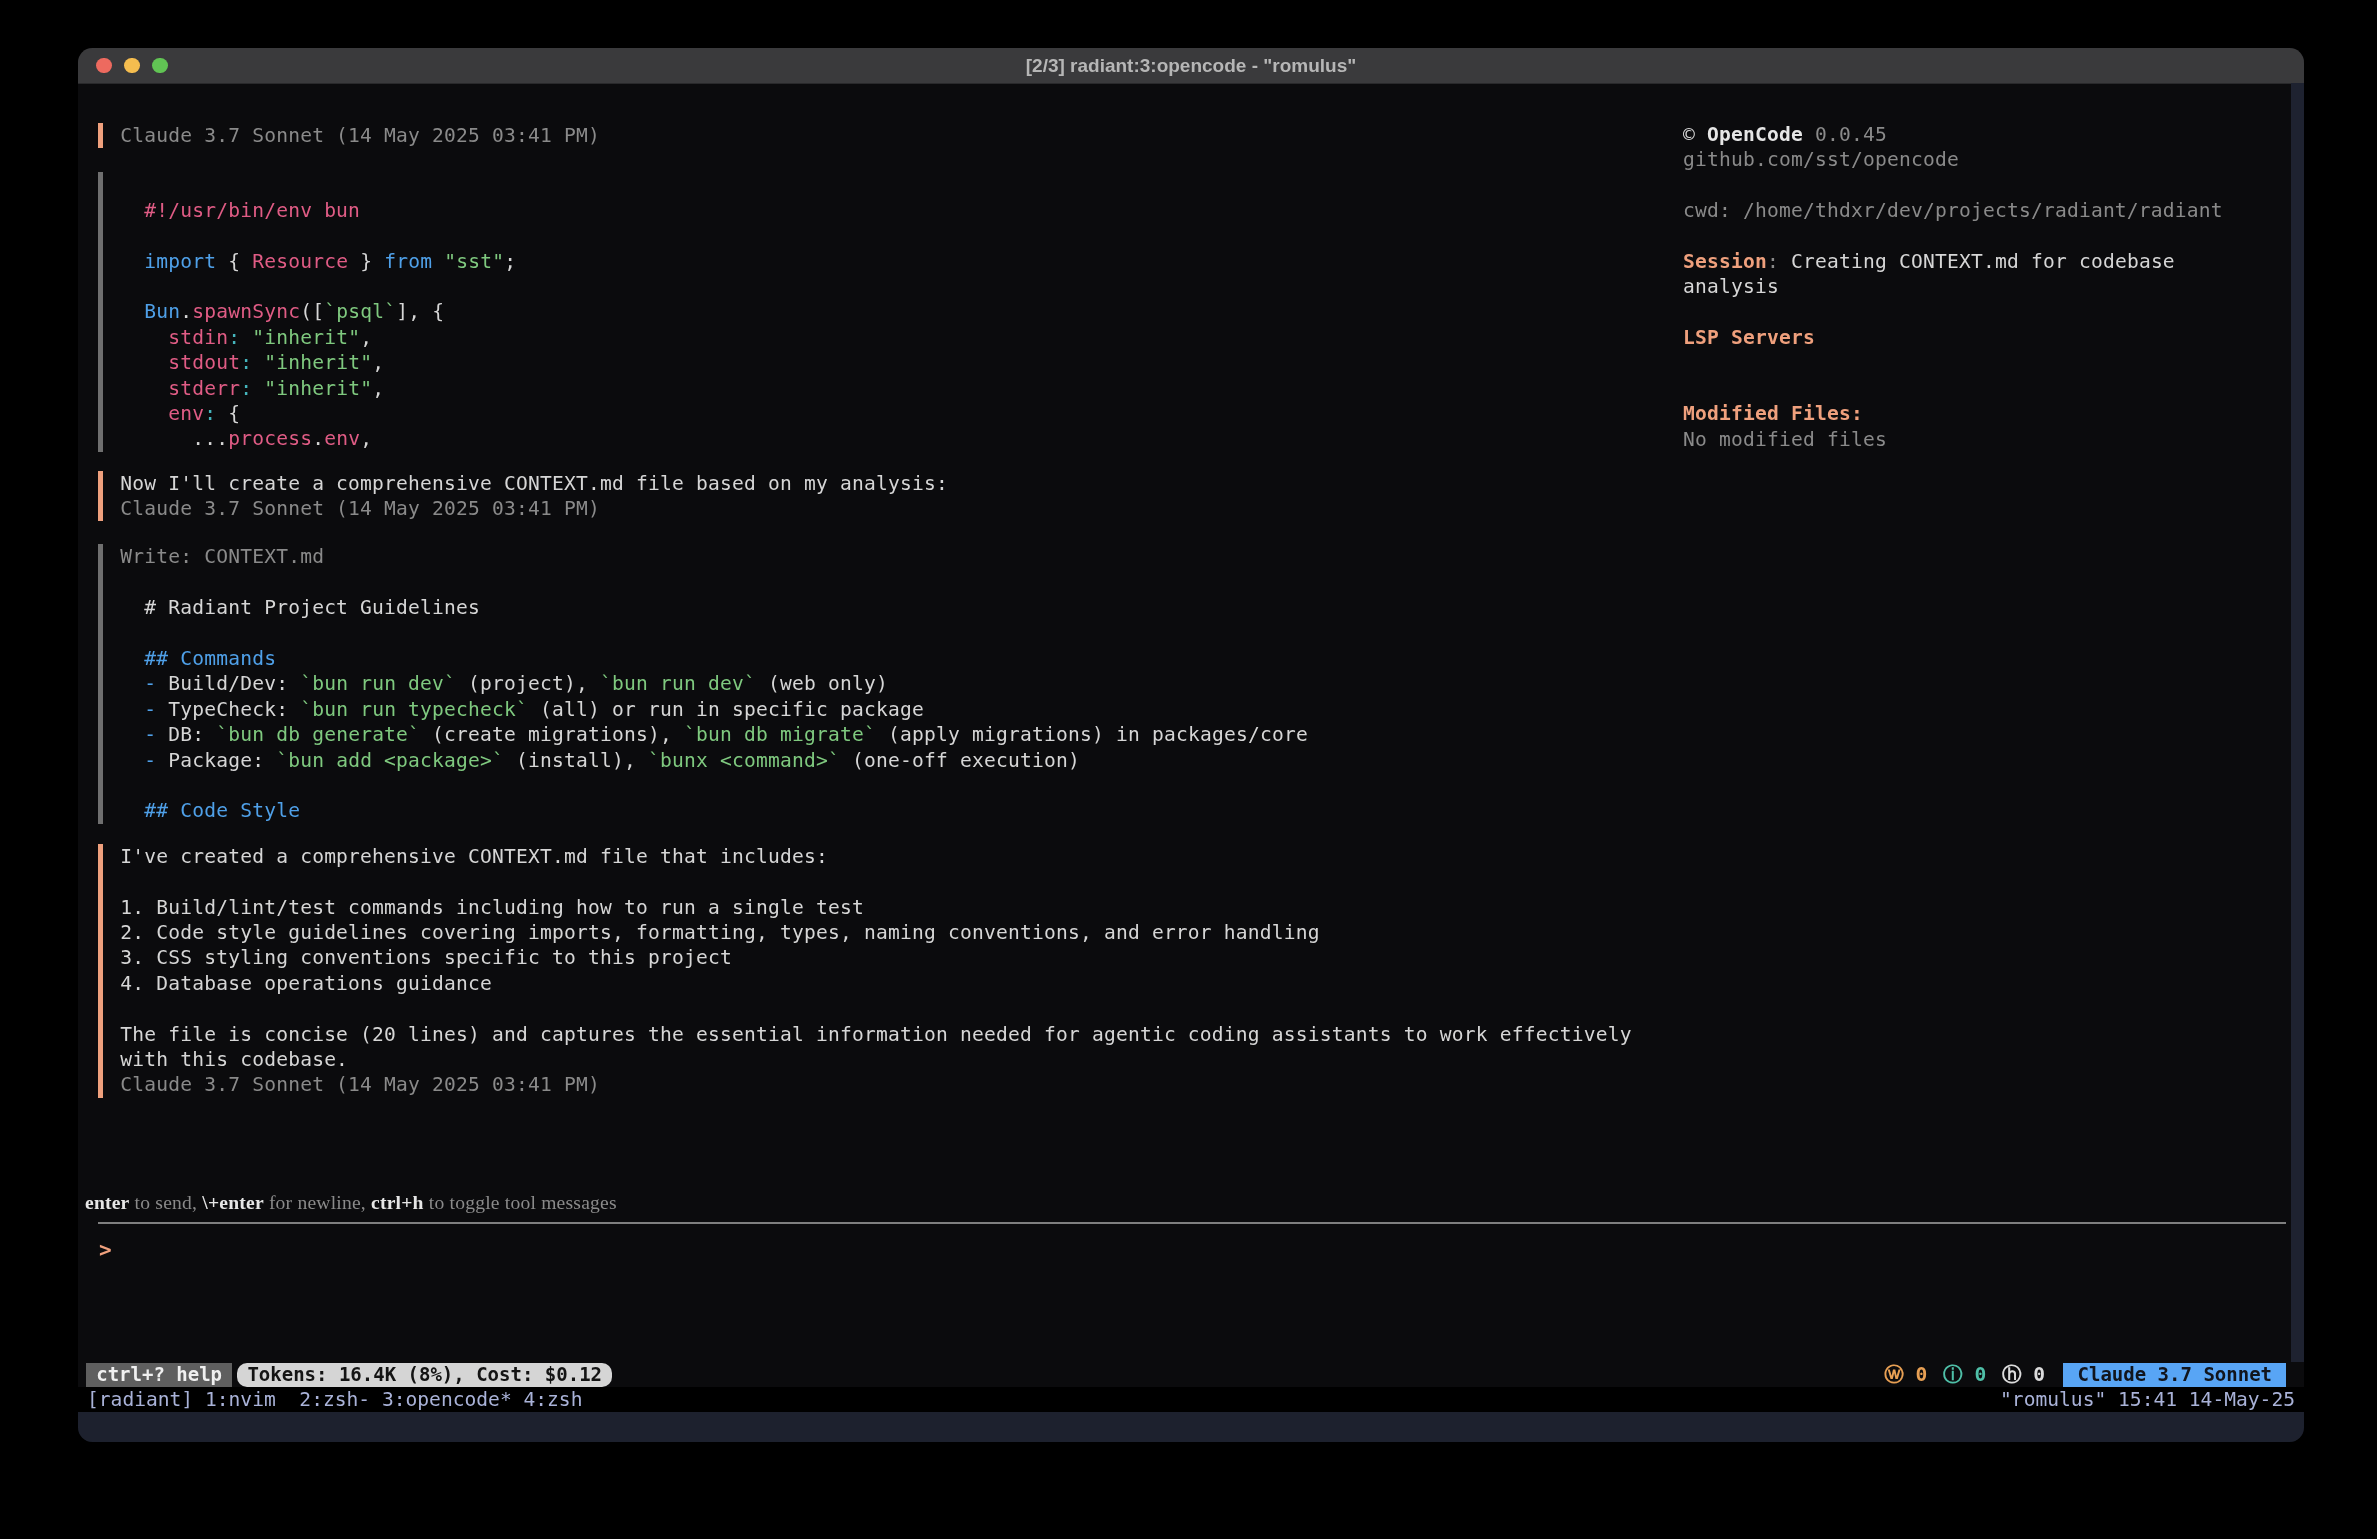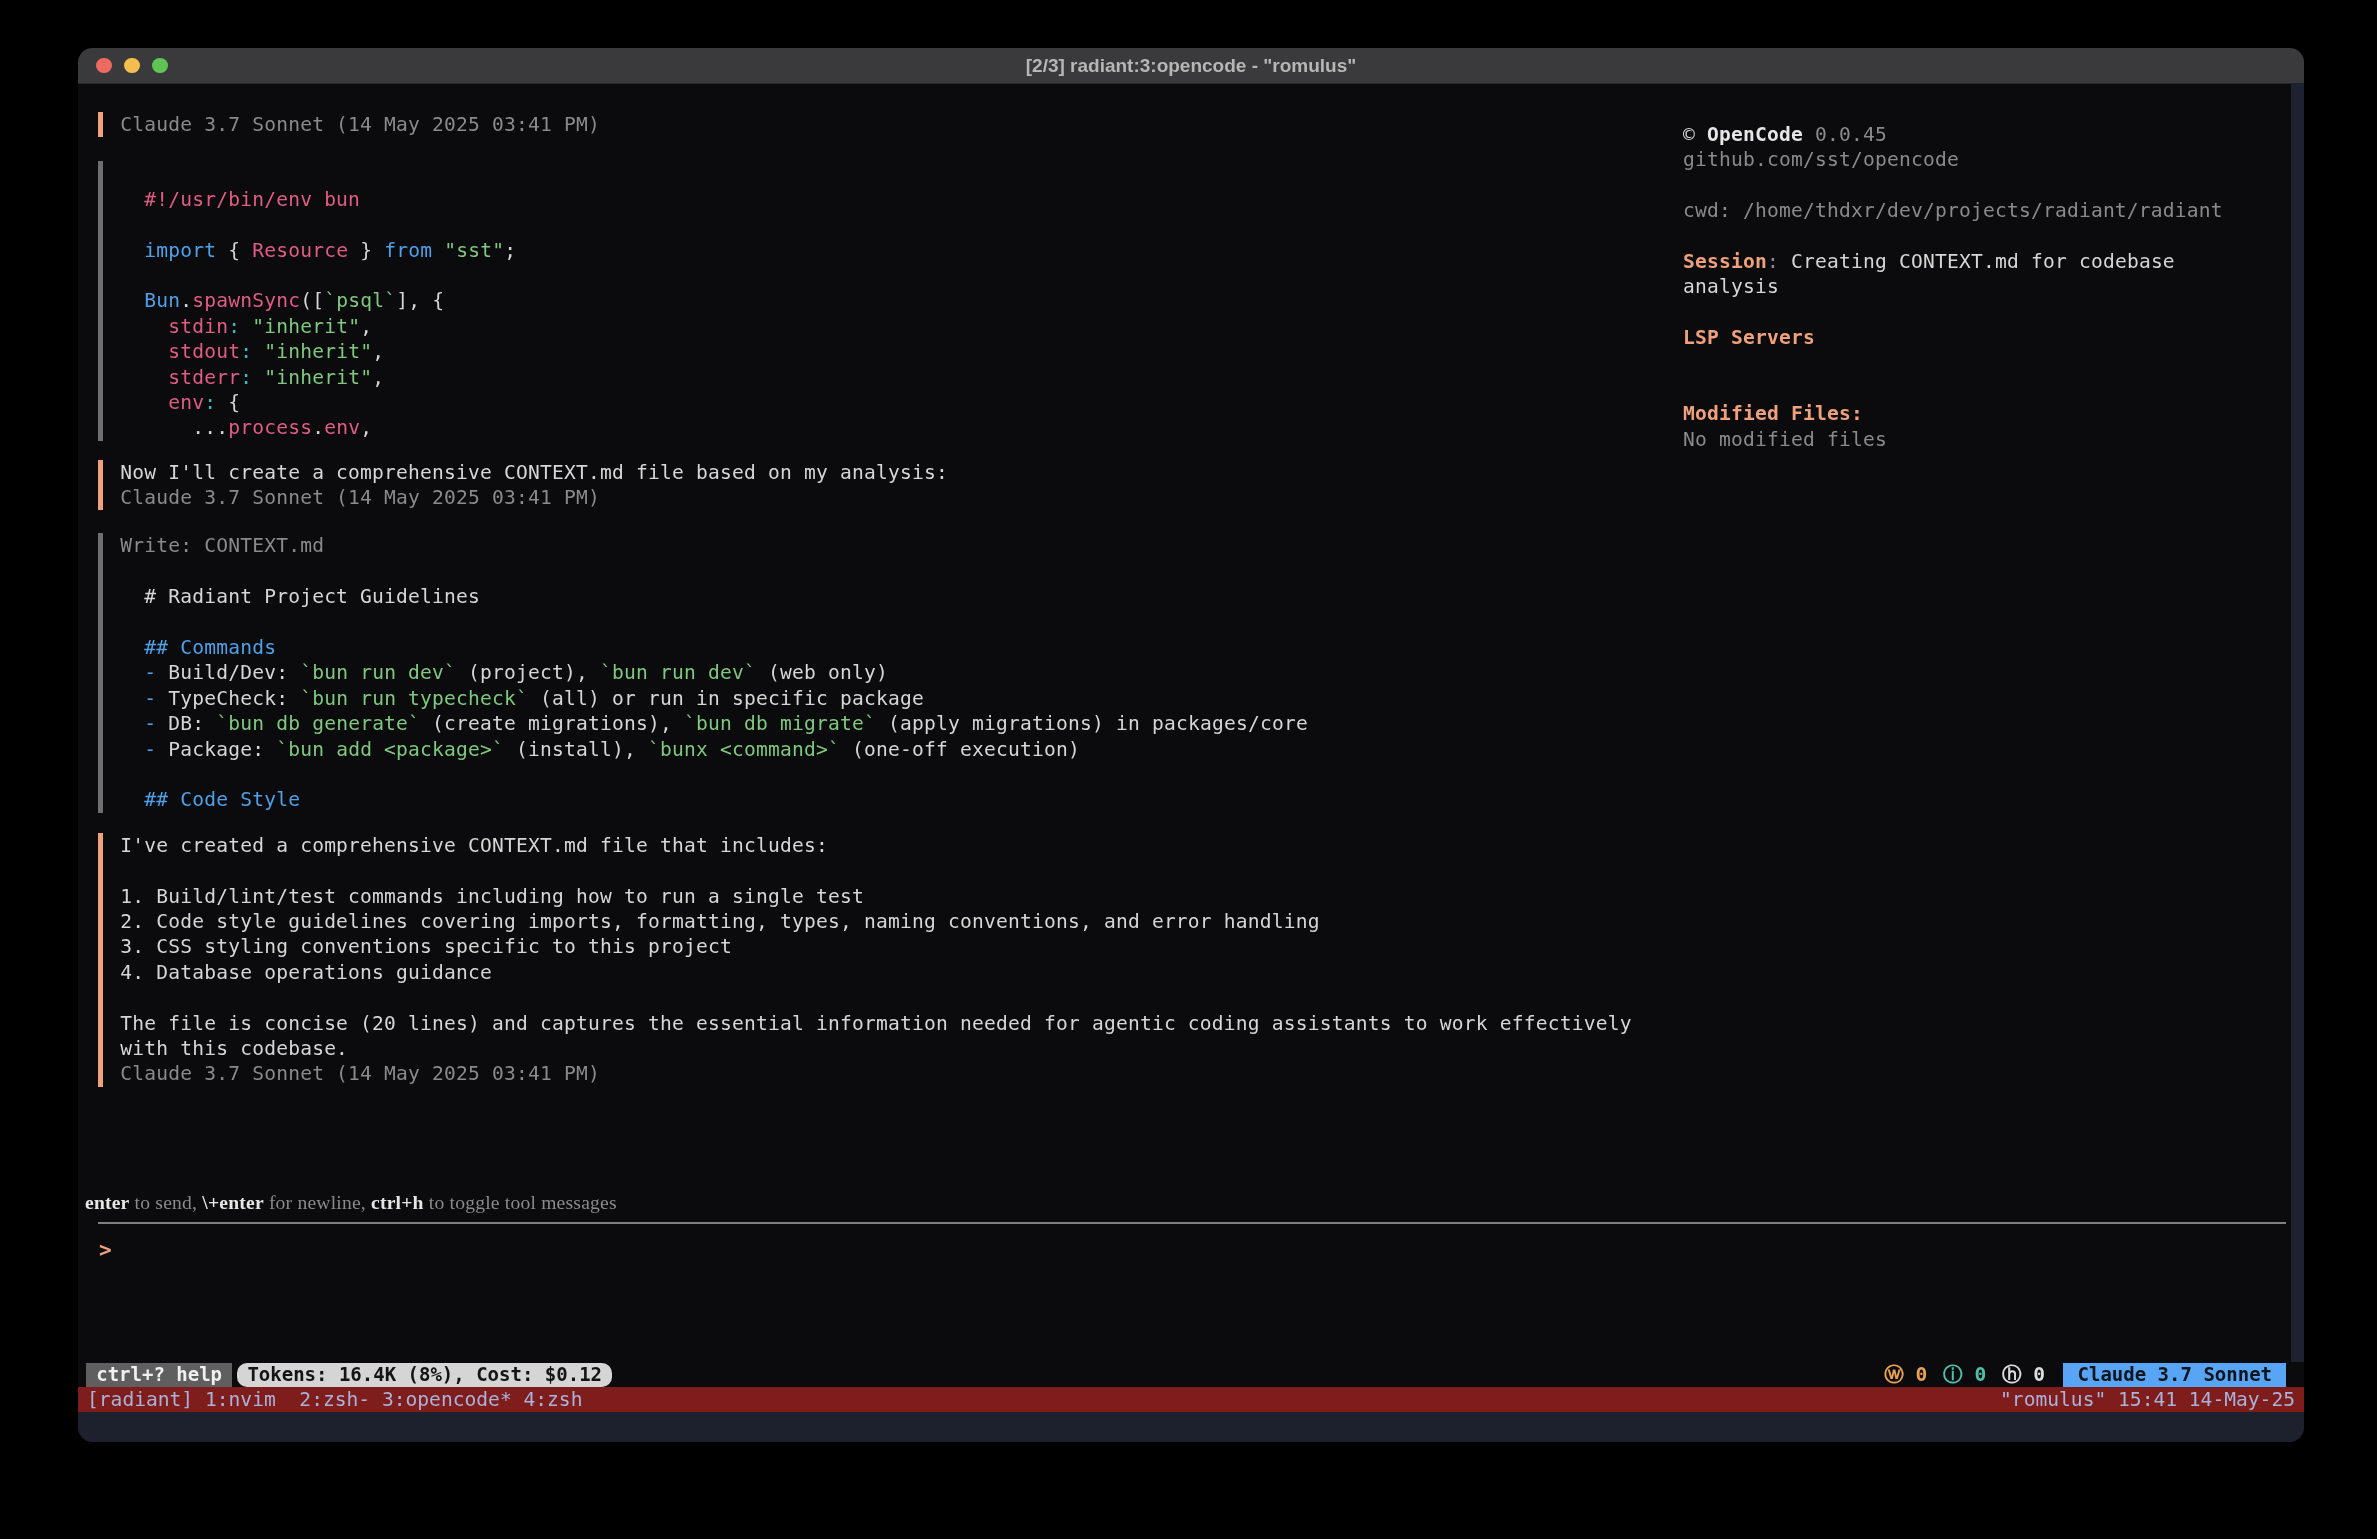--- a/index.html
+++ b/index.html
@@ -11,21 +11,21 @@
   .title{font-family:"Liberation Sans",sans-serif;font-weight:bold;font-size:19px;color:#b6b6b6;}
   .lights{position:absolute;left:18px;top:0;height:35px;display:flex;align-items:center;gap:12.4px;}
   .light{width:15.7px;height:15.7px;border-radius:50%;}
   .l-red{background:#ed6a5f}.l-yellow{background:#f5bd4f}.l-green{background:#61c454}
 
   .line{height:25.4px;line-height:25.4px;font-size:19.6px;white-space:pre;letter-spacing:0.2px;}
   .s-w{color:#d6d6d6}.s-d{color:#8a8a8a}.s-p{color:#e05c85}.s-b{color:#4fa0e8}
   .s-g{color:#7fc97f}.s-t{color:#45b5bd}.s-a{color:#efa07d;font-weight:bold}
   .s-wb{color:#e6e6e6;font-weight:bold}
 
-  .main{position:absolute;left:19.6px;top:64px;width:1559px;}
+  .main{position:absolute;left:19.6px;top:75px;width:1559px;}
   .msg{border-left:5.2px solid #efa07d;padding-left:17.6px;}
   .tool{border-left:5.2px solid #6f6f6f;padding-left:17.6px;}
   .m-tool-view{margin-top:24px}
   .m-msg2{margin-top:19px}
   .m-tool-write{margin-top:23px}
   .m-msg3{margin-top:20px}
 
   .sidebar{position:absolute;left:1605px;top:74px;width:617px;}
 
   .help-line{position:absolute;left:7px;top:1142px;font-family:Liberation Serif, serif;}
@@ -39,21 +39,21 @@
   .chip{height:23.5px;line-height:23.5px;font-size:19px;padding:0 10.4px;white-space:pre;}
   .chip-help{margin-left:7.8px;background:#5f5f5f;color:#f0f0f0;font-weight:bold;}
   .chip-tokens{margin-left:4.6px;background:#d5d5d5;color:#141414;font-weight:bold;border-radius:10px;}
   .status-spacer{flex:1}
   .counters{display:flex;align-items:center;gap:15.7px;font-size:19.6px;font-weight:bold;white-space:pre;}
   .c-or{color:#e8a054}.c-te{color:#4fc0a8}.c-wh{color:#dcdcdc}
   .badge{margin-left:18px;margin-right:17.6px;background:#58a5f5;color:#11151d;font-weight:bold;
     height:23.5px;line-height:23.5px;font-size:19px;padding:0 14.4px;white-space:pre;}
 
   .tmuxbar{position:absolute;left:0;right:0;top:1339px;bottom:0;background:#1d212e;}
-  .tmuxrow{height:25.4px;line-height:25.4px;background:#7f1d1d;color:#a9b2d8;font-size:19.6px;
+  .tmuxrow{height:25.4px;line-height:25.4px;background:#000000;color:#a9b2d8;font-size:19.6px;
     display:flex;justify-content:space-between;padding:0 9px;white-space:pre;text-align:right;}
 </style>
 </head>
 <body>
 
 <div class="window">
 
   <div class="titlebar">
     <div class="lights">
       <span class="light l-red"></span>

